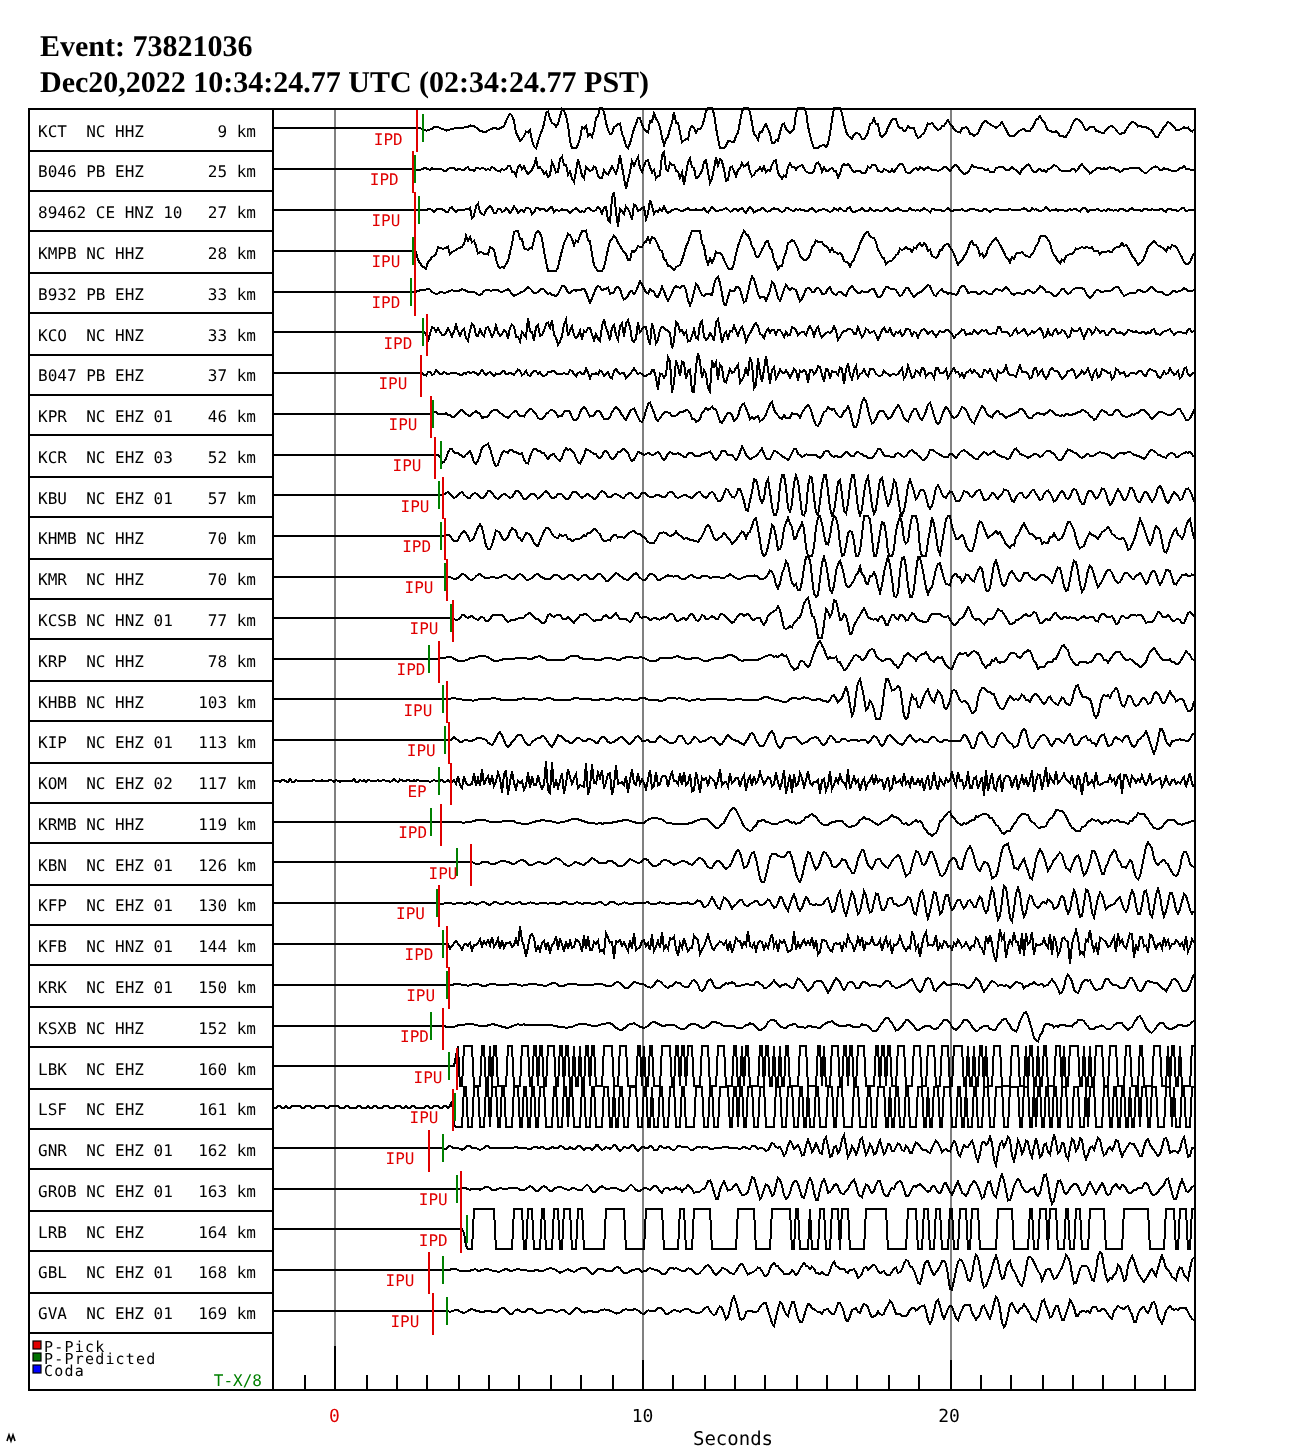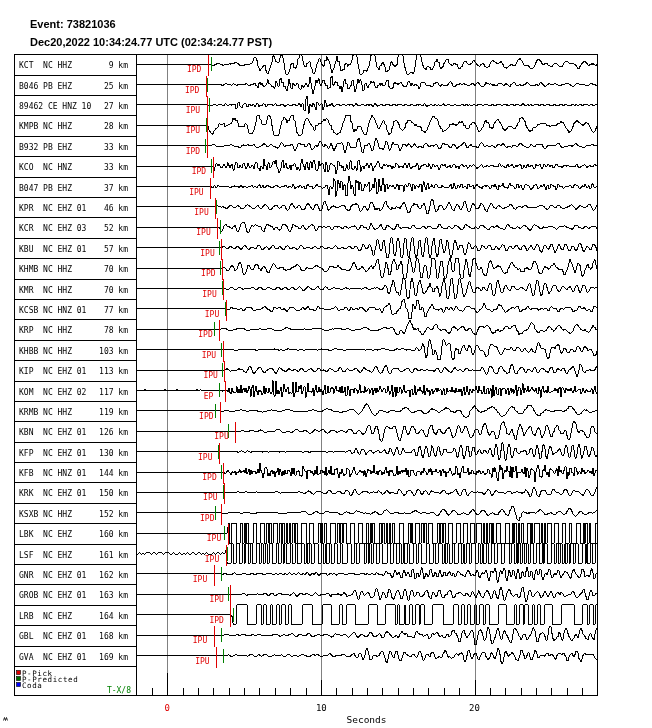--- a/index.html
+++ b/index.html
@@ -1,19 +1,19 @@
 <!DOCTYPE html>
 <html><head>
 <meta charset="utf-8">
 <style>
   html, body { margin: 0; padding: 0; background: #ffffff; }
   body { width: 652px; height: 728px; position: relative; overflow: hidden;
          font-family: "DejaVu Sans Mono", monospace; }
-  .hdr { position: absolute; left: 30px; font-family: Liberation Sans, sans-serif;
-         font-weight: bold; font-size: 11px; line-height: 11.6px; color: #000;
+  .hdr { position: absolute; left: 20px; font-family: Liberation Serif, serif;
+         font-weight: bold; font-size: 15px; line-height: 11.6px; color: #000;
          white-space: pre; letter-spacing: 0px; }
   #hdr-event { top: 18.5px; }
   #hdr-time  { top: 37.3px; }
   #plot { position: absolute; left: 0; top: 0; }
   svg text { font-family: "DejaVu Sans Mono", monospace; white-space: pre; }
   .st-label, .st-dist { font-size: 8px; fill: #000; }
   .phase { font-size: 8px; fill: #e00000; }
   .trace { fill: none; stroke: #000; stroke-width: 1; shape-rendering: optimizeSpeed; }
   .ln { shape-rendering: crispEdges; }
   .legend-txt { font-size: 7.5px; fill: #000; letter-spacing: 0.6px; }

